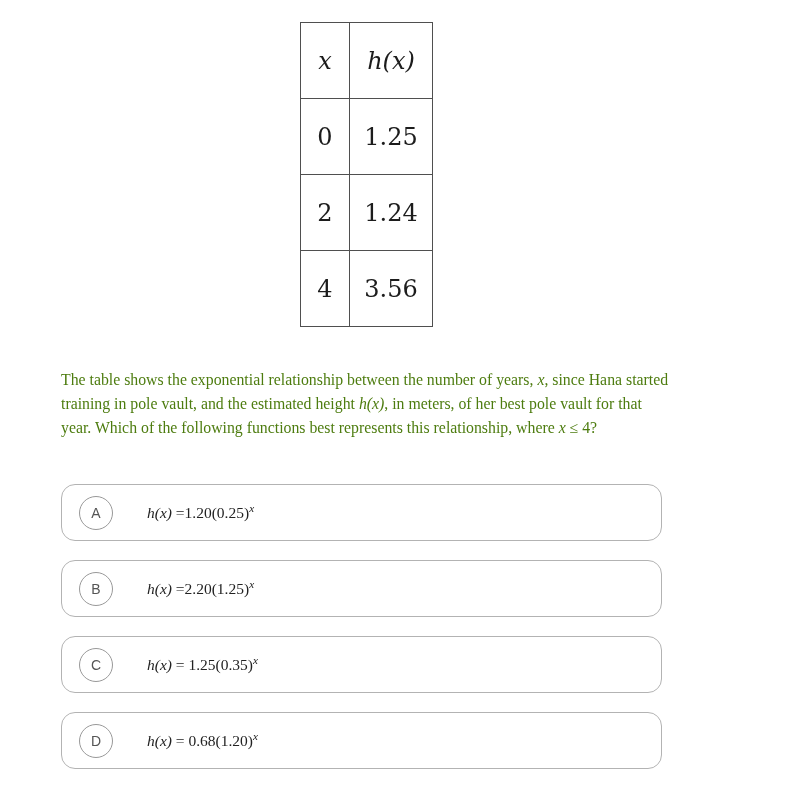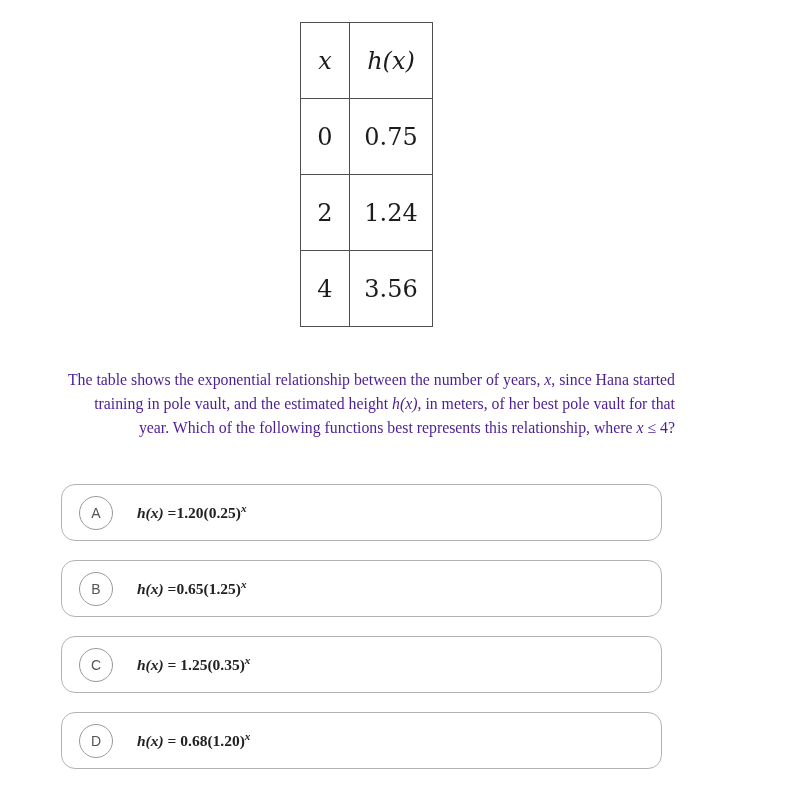--- a/index.html
+++ b/index.html
@@ -33,22 +33,21 @@
   .it { font-style: italic; }
 
   
   .question {
     position: absolute;
     left: 61px;
     top: 368px;
     width: 614px;
     font-size: 15.8px;
     line-height: 24px;
-    color: #4c1d95;
-    text-align: right;
+    color: #4d7c0f;
   }
 
   
   .options {
     position: absolute;
     left: 61px;
     top: 484px;
     width: 601px;
   }
   .option {
@@ -70,39 +69,38 @@
     display: flex;
     align-items: center;
     justify-content: center;
     font-family: "Liberation Sans", sans-serif;
     font-size: 14px;
     color: #555555;
     flex: 0 0 auto;
     background: #ffffff;
   }
   .formula {
-    margin-left: 24px;
+    margin-left: 34px;
     font-size: 15.5px;
     color: #222222;
-    font-weight: bold;
   }
   .formula sup { font-size: 0.72em; }
 </style>
 </head>
 <body>
 
 <table class="math-table">
   <tbody>
     <tr>
       <td class="c1 it">x</td>
       <td class="c2 it">h(x)</td>
     </tr>
     <tr>
       <td class="c1">0</td>
-      <td class="c2">0.75</td>
+      <td class="c2">1.25</td>
     </tr>
     <tr>
       <td class="c1">2</td>
       <td class="c2">1.24</td>
     </tr>
     <tr>
       <td class="c1">4</td>
       <td class="c2">3.56</td>
     </tr>
   </tbody>
@@ -116,21 +114,21 @@
     <span class="badge">
         <span>A</span>
       </span>
     <span class="formula"><span class="it">h(x)</span><span> =1.20(0.25)</span><sup class="it">x</sup></span>
   </div>
 
   <div class="option">
     <span class="badge">
         <span>B</span>
       </span>
-    <span class="formula"><span class="it">h(x)</span><span> =0.65(1.25)</span><sup class="it">x</sup></span>
+    <span class="formula"><span class="it">h(x)</span><span> =2.20(1.25)</span><sup class="it">x</sup></span>
   </div>
 
   <div class="option">
     <span class="badge">
         <span>C</span>
       </span>
     <span class="formula"><span class="it">h(x)</span><span> = 1.25(0.35)</span><sup class="it">x</sup></span>
   </div>
 
   <div class="option">

